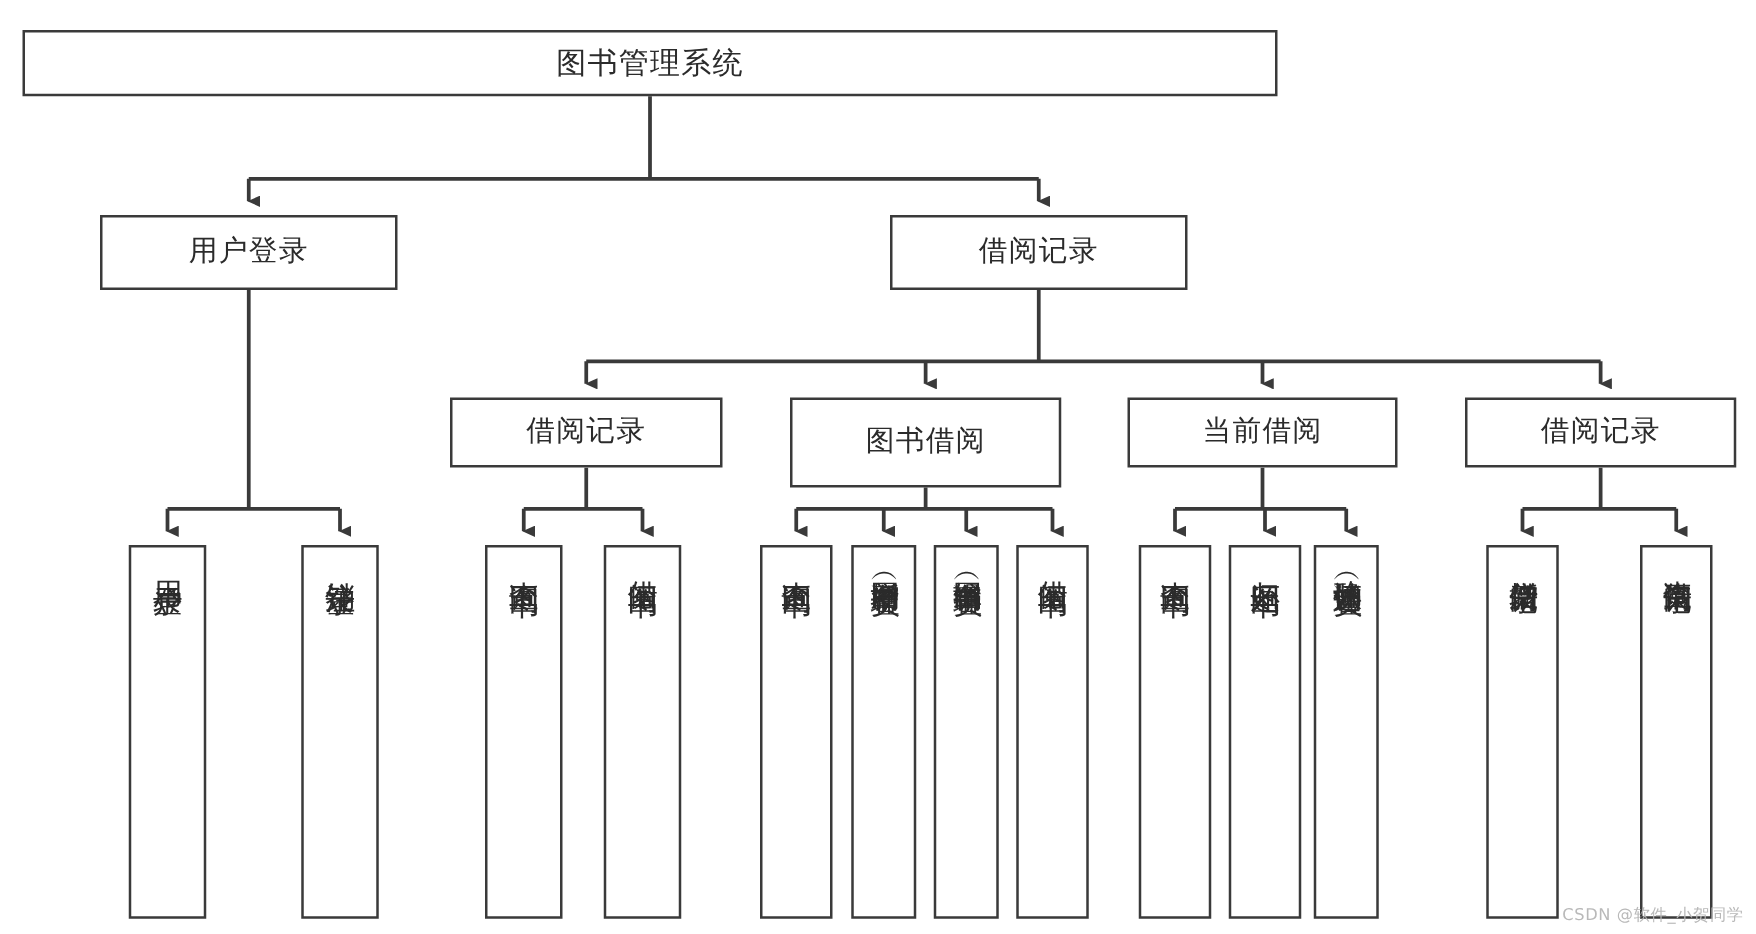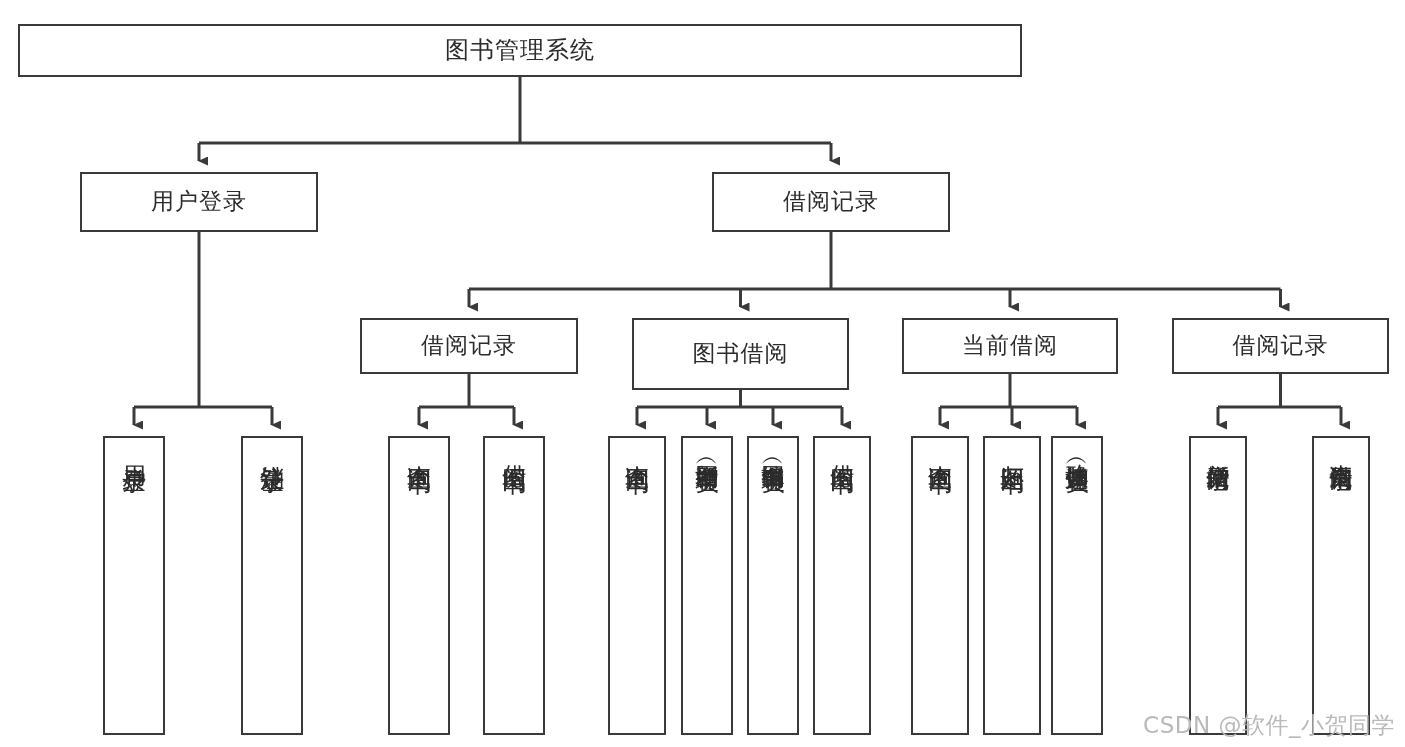--- a/index.html
+++ b/index.html
@@ -63,21 +63,21 @@
     white-space: nowrap;
   }
   .node.vertical.tall .node-label {
     font-size: 23px;
     letter-spacing: 1px;
   }
   #watermark {
     position: absolute;
     right: 10px;
     bottom: 6px;
-    font-size: 23px;
+    font-size: 13px;
     color: #b9b9b9;
     letter-spacing: 0.5px;
     z-index: 5;
     white-space: nowrap;
     font-family: "DejaVu Sans", "Liberation Sans", sans-serif;
   }
 </style>
 </head>
 <body>
 

